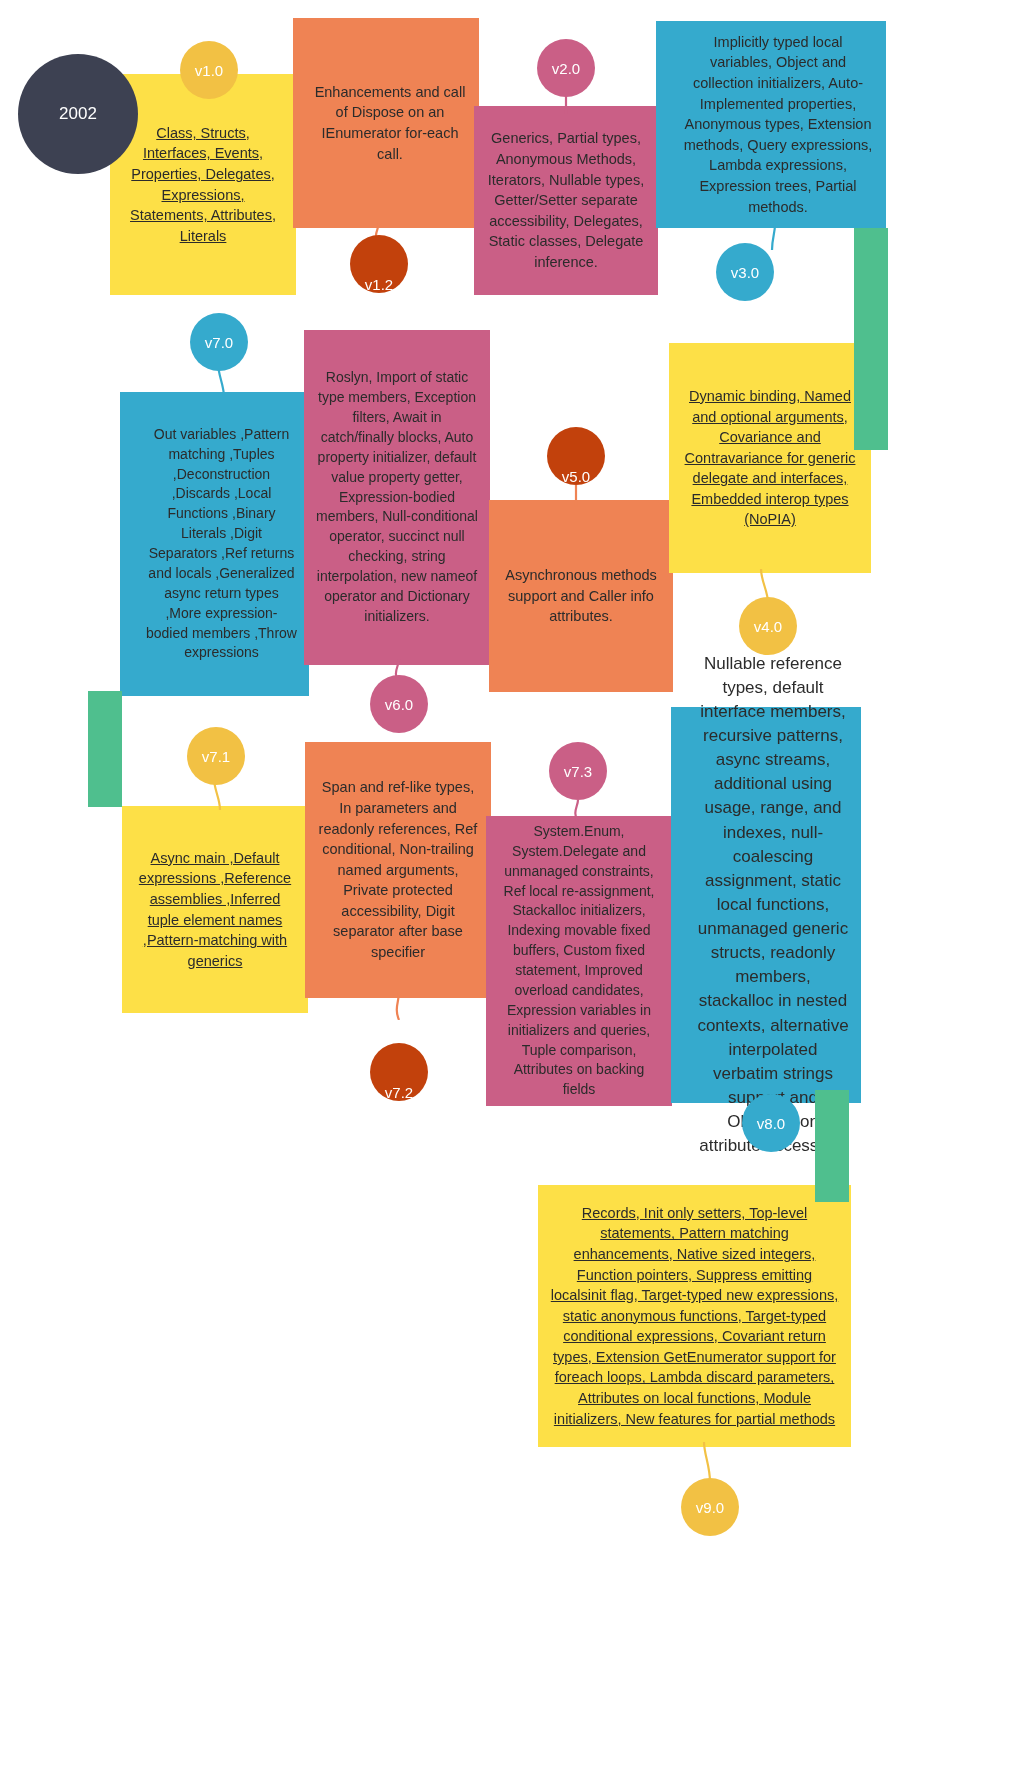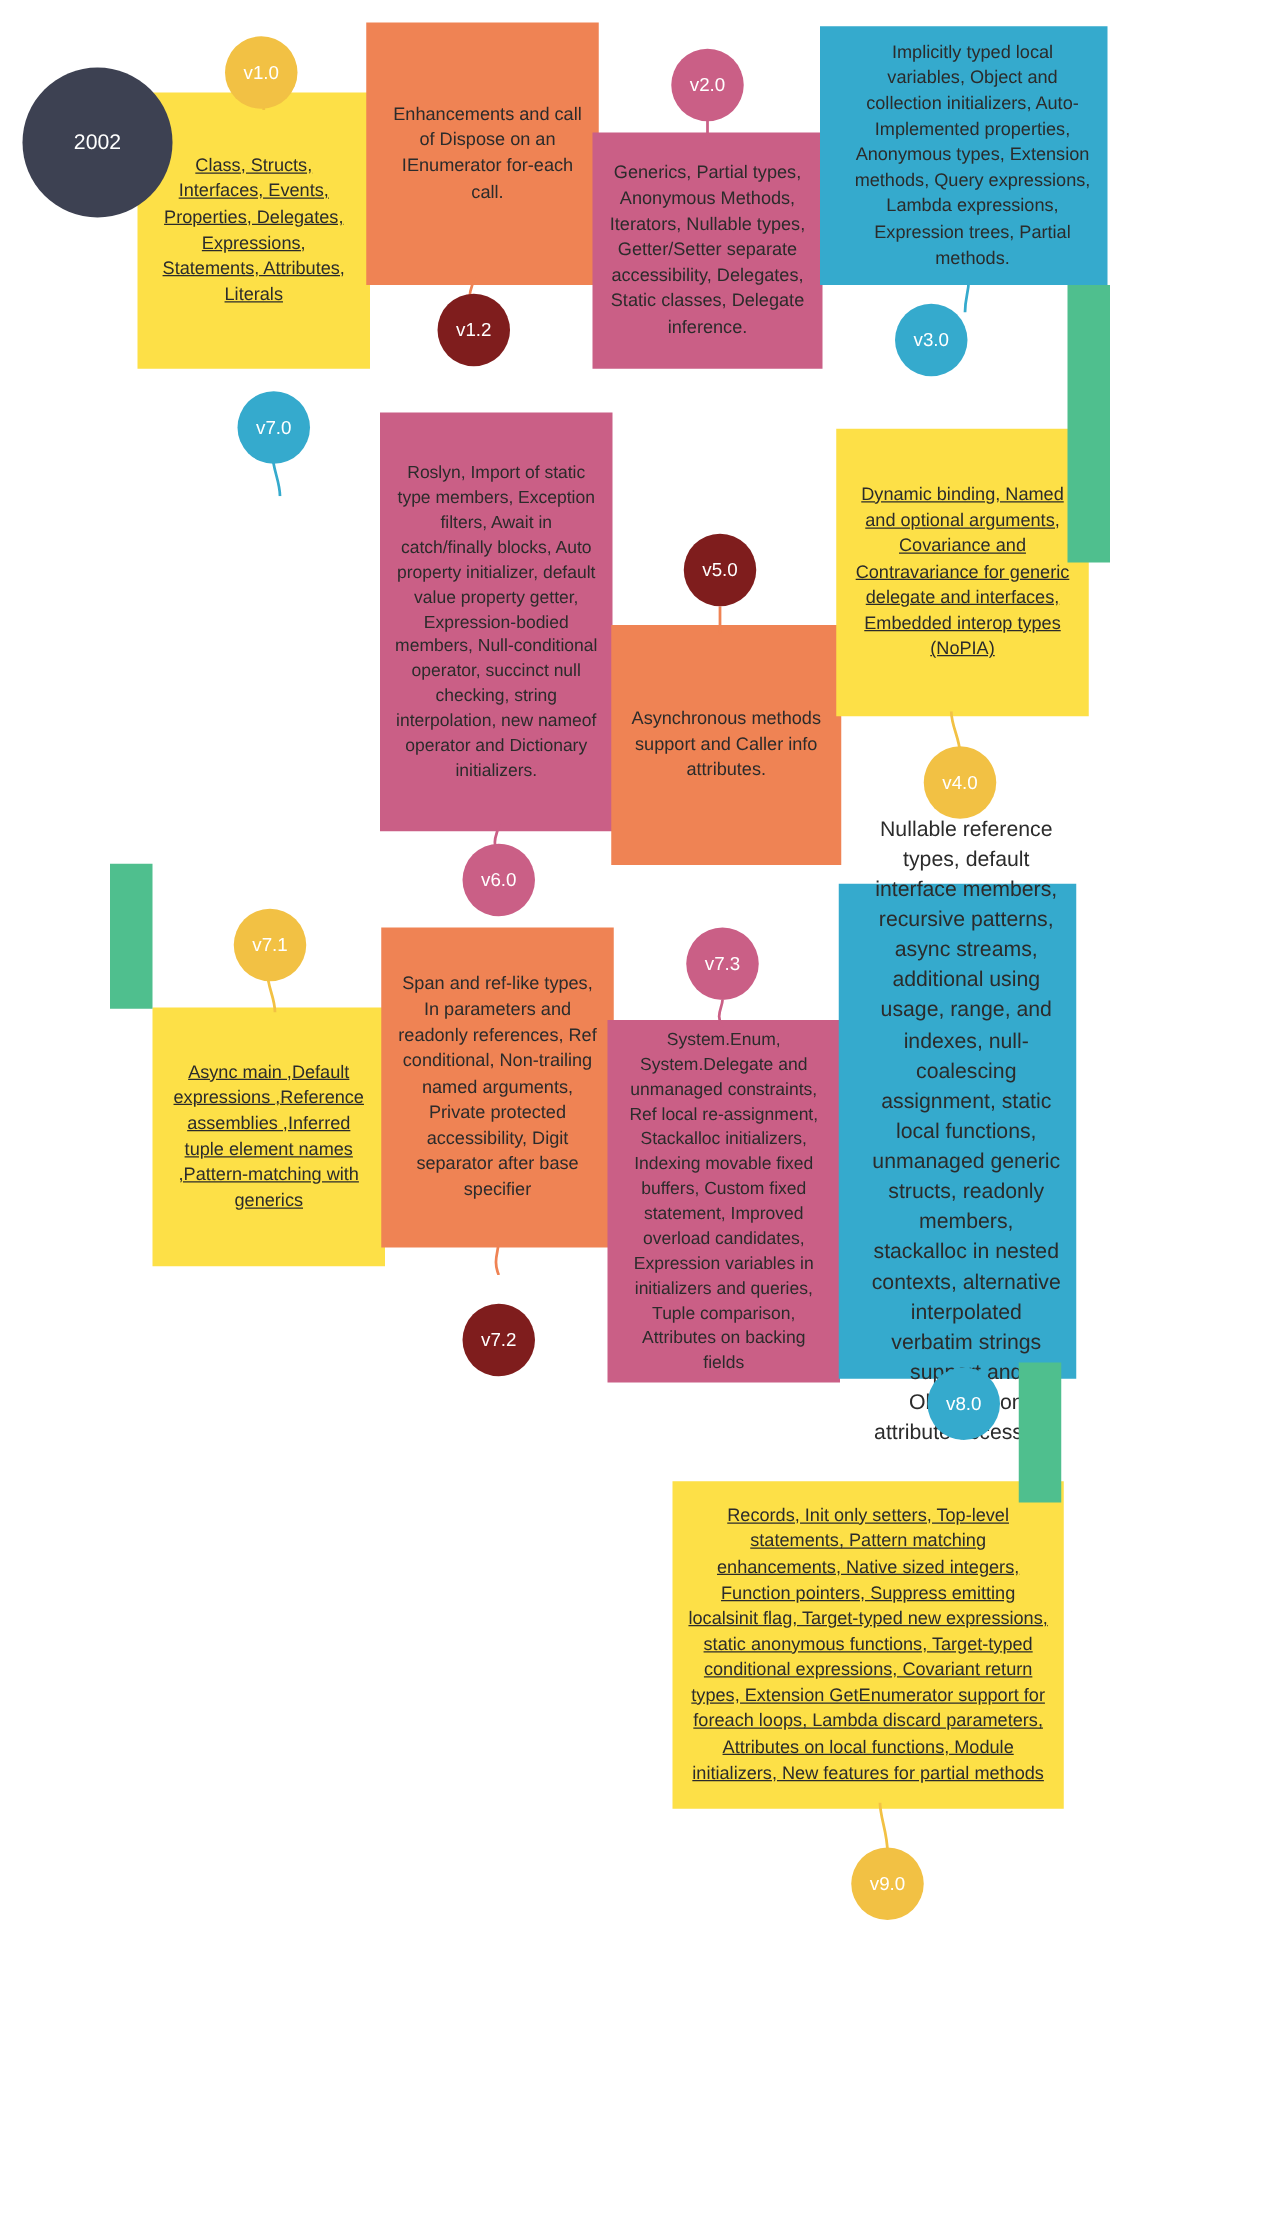--- a/index.html
+++ b/index.html
@@ -56,38 +56,38 @@
     position: absolute;
     background: #4fbf8e;
     z-index: 1;
   }
   .c-yellow { background: #fde047; text-decoration: underline; }
   .c-orange { background: #ef8354; }
   .c-pink   { background: #ca5f86; }
   .c-blue   { background: #35aacd; padding-left: 26px; }
   .c-dark   { background: #3d4152; }
   .b-yellow { background: #f2c144; }
-  .b-orange { background: #7f1d1d; }
+  .b-orange { background: #c2410c; align-items: flex-end; }
   .b-pink   { background: #ca5f86; }
   .b-blue   { background: #35aacd; }
 </style>
 </head>
 <body>
 
 <div id="canvas">
 
   <div class="green-bar" style="left:854px; top:228px; width:34px; height:222px;"></div>
 
   <div class="card c-yellow" style="left:110px; top:74px; width:186px; height:221px;">
     <span class="card-text">Class, Structs, Interfaces, Events, Properties, Delegates, Expressions, Statements, Attributes, Literals</span>
   </div>
   <svg class="stem" style="left:198px; top:62px; width:26px; height:26px;" viewBox="0 0 26 26">
     <path d="M13 0 C13 10, 13 14, 13 26" stroke="#f2c144" stroke-width="2.2" fill="none"></path>
   </svg>
-  <div class="badge b-yellow" style="left:180px; top:29px; width:58px; height:58px;align-items:center;">
+  <div class="badge b-yellow" style="left:180px; top:41px; width:58px; height:58px;align-items:center;">
     <span>v1.0</span>
   </div>
 
   <div class="badge c-dark big" style="left:18px; top:54px; width:120px; height:120px;">
     <span>2002</span>
   </div>
 
   <div class="card c-orange" style="left:293px; top:18px; width:186px; height:210px;padding-left:20px;">
     <span class="card-text">Enhancements and call of Dispose on an IEnumerator for-each call.</span>
   </div>
@@ -111,20 +111,23 @@
   <div class="card c-blue" style="left:656px; top:21px; width:230px; height:207px;">
     <span class="card-text">Implicitly typed local variables, Object and collection initializers, Auto-Implemented properties, Anonymous types, Extension methods, Query expressions, Lambda expressions, Expression trees, Partial methods.</span>
   </div>
   <svg class="stem" style="left:759px; top:224px; width:26px; height:26px;" viewBox="0 0 26 26">
     <path d="M16 0 C16 10, 13 14, 13 26" stroke="#35aacd" stroke-width="2.2" fill="none"></path>
   </svg>
   <div class="badge b-blue" style="left:716px; top:243px; width:58px; height:58px;">
     <span>v3.0</span>
   </div>
 
+  <div class="card c-blue" style="left:120px; top:392px; width:189px; height:304px; font-size:14px;">
+    <span class="card-text">Out variables ,Pattern matching ,Tuples ,Deconstruction ,Discards ,Local Functions ,Binary Literals ,Digit Separators ,Ref returns and locals ,Generalized async return types ,More expression-bodied members ,Throw expressions</span>
+  </div>
   <svg class="stem" style="left:206px; top:363px; width:26px; height:34px;" viewBox="0 0 26 34">
     <path d="M12 0 C12 12, 18 22, 18 34" stroke="#35aacd" stroke-width="2.2" fill="none"></path>
   </svg>
   <div class="badge b-blue" style="left:190px; top:313px; width:58px; height:58px;">
     <span>v7.0</span>
   </div>
 
   <div class="card c-pink" style="left:304px; top:330px; width:186px; height:335px; font-size:14px;">
     <span class="card-text">Roslyn, Import of static type members, Exception filters, Await in catch/finally blocks, Auto property initializer, default value property getter, Expression-bodied members, Null-conditional operator, succinct null checking, string interpolation, new nameof operator and Dictionary initializers.</span>
   </div>

